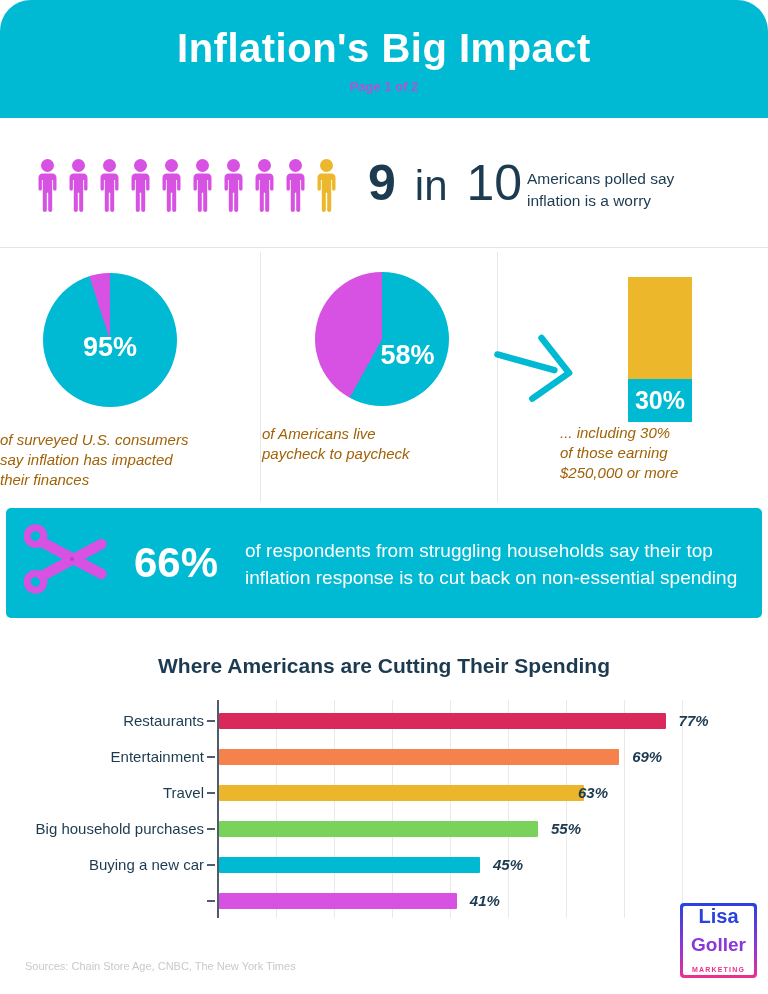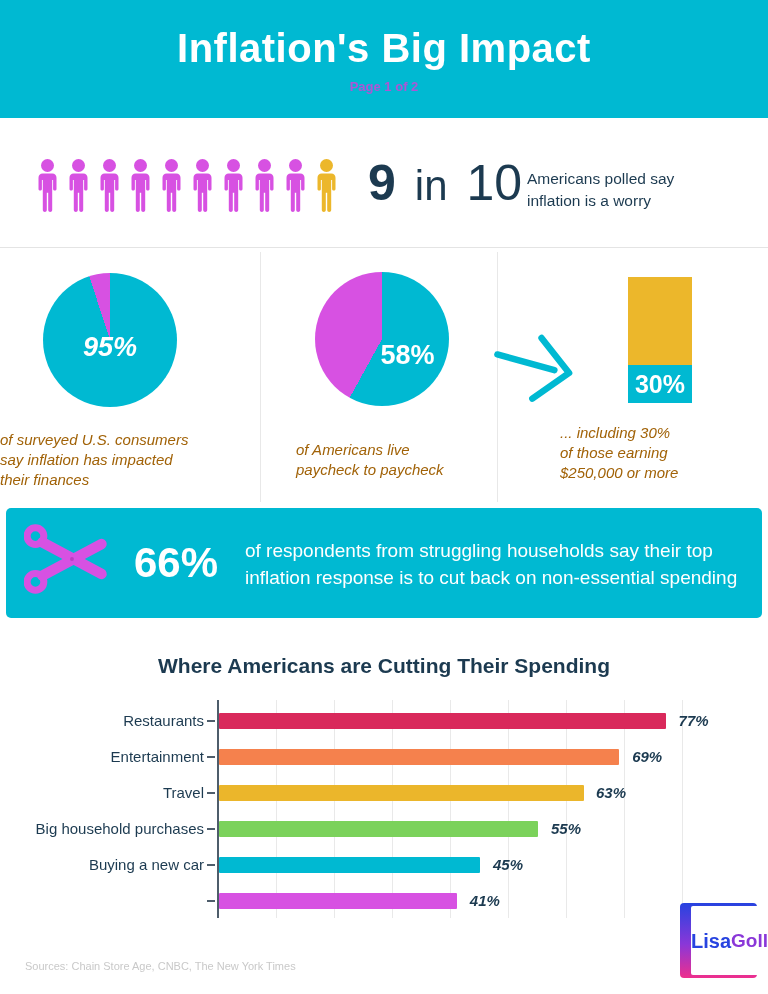--- a/index.html
+++ b/index.html
@@ -1,17 +1,17 @@
 <!DOCTYPE html>
 <html><head>
 <meta charset="utf-8">
 <style>
   * { margin:0; padding:0; box-sizing:border-box; }
   body { background:#ffffff; font-family:"Liberation Sans", sans-serif; }
-  .page { position:relative; width:768px; height:994px; background:#ffffff; overflow:hidden; }
+  .page { position:relative; width:768px; height:994px; background:#ffffff; overflow:hidden;border-radius:31px; }
 
   
   .header { position:absolute; left:0; top:0; width:768px; height:118px; background:#00b9d2; text-align:center; }
   .header h1 { margin-top:26px; font-size:40px; font-weight:700; color:#ffffff; letter-spacing:0.5px; }
   .page-label { margin-top:8px; font-size:13px; font-weight:700; color:#ad56d4; }
 
   
   .people { position:absolute; left:35px; top:158px; display:flex; gap:6px; }
   .person-icon { width:25px; height:58px; display:block; }
   .big-stat { position:absolute; left:368px; top:154px; width:150px; display:flex; align-items:baseline; color:#1c3a50; }
@@ -20,31 +20,31 @@
   .big-stat .n3 { font-size:50px; font-weight:400; }
   .stat-caption { position:absolute; left:527px; top:168px; font-size:15.5px; color:#1c3a50; line-height:22px; }
 
   
   .divider-h { position:absolute; left:0; top:247px; width:768px; height:1px; background:#e4e4e4; }
   .divider-v { position:absolute; top:252px; width:1px; height:250px; background:#e8e8e8; }
   .v1 { left:260px; } .v2 { left:497px; }
 
   
   .pie { position:absolute; width:134px; height:134px; border-radius:50%; }
-  .pie1 { left:43px; top:273px;font-style:italic; }
+  .pie1 { left:43px; top:273px; }
   .pie2 { left:315px; top:272px; }
   .pie-label { position:absolute; color:#ffffff; font-size:27px; font-weight:600; }
   .pie1 .pie-label { left:50%; top:55%; transform:translate(-50%,-50%); }
   .pie2 .pie-label { left:69%; top:62%; transform:translate(-50%,-50%); }
   .caption { position:absolute; font-size:15px; color:#a16207; line-height:20px; text-align:left;font-style:italic; }
   .cap1 { left:0; top:430px; width:220px; }
-  .cap2 { left:262px; top:440px; width:240px;padding-left:34px; }
+  .cap2 { left:262px; top:424px; width:240px; }
   .cap3 { left:560px; top:423px; width:200px; }
   .arrow-svg { position:absolute; left:490px; top:314px; width:92px; height:92px; }
-  .stack-bar { position:absolute; left:628px; top:277px; width:64px; height:126px; display:flex; flex-direction:column; }
+  .stack-bar { position:absolute; left:628px; top:277px; width:64px; height:145px; display:flex; flex-direction:column; }
   .seg { width:100%; }
   .seg-bottom { display:flex; align-items:center; justify-content:center; color:#ffffff; font-size:25px; font-weight:700; }
 
   
   .cutback-band { position:absolute; left:6px; top:508px; width:756px; height:110px; background:#00b9d2; border-radius:5px; }
   .scissors-svg { position:absolute; left:24px; top:518px; width:88px; height:82px; }
   .cut-pct { position:absolute; left:116px; top:535px; width:120px; text-align:center; color:#ffffff; font-size:42px; font-weight:700; line-height:56px; }
   .cut-text { position:absolute; left:245px; top:537px; width:500px; color:#ffffff; font-size:19px; line-height:27px; }
 
   
@@ -53,21 +53,21 @@
   .gridline { position:absolute; top:8px; height:218px; width:1px; background:#e9e9e9; }
   .y-axis { position:absolute; left:217px; top:8px; height:218px; width:2px; background:#4e5d6b; }
   .cat-label { position:absolute; left:0; width:204px; height:20px; line-height:20px; text-align:right; font-size:15px; color:#1c3a50; }
   .axis-tick { position:absolute; left:207px; width:8px; height:2px; background:#4e5d6b; }
   .hbar { position:absolute; left:219px; height:16px; border-radius:1px; }
   .bar-value { position:absolute; height:20px; line-height:20px; font-size:15px; font-weight:700; font-style:italic; color:#1c3a50; }
 
   
   .sources { position:absolute; left:25px; top:960px; font-size:11px; color:#c9c9c9; }
   .logo { position:absolute; left:680px; top:903px; width:77px; height:75px; background:linear-gradient(180deg,#2743e0 0%,#8a37d8 55%,#ee2f8d 100%); border-radius:4px; padding:3px; }
-  .logo-inner { width:100%; height:100%; background:#ffffff; border-radius:2px; display:flex; flex-direction:row; align-items:center; justify-content:flex-start;margin-left:8px; }
+  .logo-inner { width:100%; height:100%; background:#ffffff; border-radius:2px; display:flex; flex-direction:column; align-items:center; justify-content:space-between; }
   .logo-l1 { font-size:20px; font-weight:700; color:#2743e0; line-height:20px; }
   .logo-l2 { font-size:19px; font-weight:700; color:#8a37d8; line-height:20px; }
   .logo-l3 { font-size:7px; font-weight:700; color:#ee2f8d; letter-spacing:1.2px; line-height:11px; }
 </style>
 </head>
 <body>
 
 <div class="page">
 
   <header class="header">
@@ -198,21 +198,21 @@
       <div class="axis-tick" style="top: 28px;"></div>
       <div class="hbar" style="top: 21px; width: 446.6px; background: rgb(217, 41, 91);"></div>
       <div class="bar-value" style="left: 678.6px; top: 19px;">77%</div>
       <div class="cat-label" style="top: 55px;">Entertainment</div>
       <div class="axis-tick" style="top: 64px;"></div>
       <div class="hbar" style="top: 57px; width: 400.2px; background: rgb(245, 129, 77);"></div>
       <div class="bar-value" style="left: 632.2px; top: 55px;">69%</div>
       <div class="cat-label" style="top: 91px;">Travel</div>
       <div class="axis-tick" style="top: 100px;"></div>
       <div class="hbar" style="top: 93px; width: 365.4px; background: rgb(235, 182, 43);"></div>
-      <div class="bar-value" style="left: 596px; top: 91px;">63%</div>
+      <div class="bar-value" style="left: 578px; top: 91px;">63%</div>
       <div class="cat-label" style="top: 127px;">Big household purchases</div>
       <div class="axis-tick" style="top: 136px;"></div>
       <div class="hbar" style="top: 129px; width: 319px; background: rgb(123, 210, 91);"></div>
       <div class="bar-value" style="left: 551px; top: 127px;">55%</div>
       <div class="cat-label" style="top: 163px;">Buying a new car</div>
       <div class="axis-tick" style="top: 172px;"></div>
       <div class="hbar" style="top: 165px; width: 261px; background: rgb(0, 185, 210);"></div>
       <div class="bar-value" style="left: 493px; top: 163px;">45%</div>
       <div class="axis-tick" style="top: 208px;"></div>
       <div class="hbar" style="top: 201px; width: 237.8px; background: rgb(215, 81, 226);"></div>

